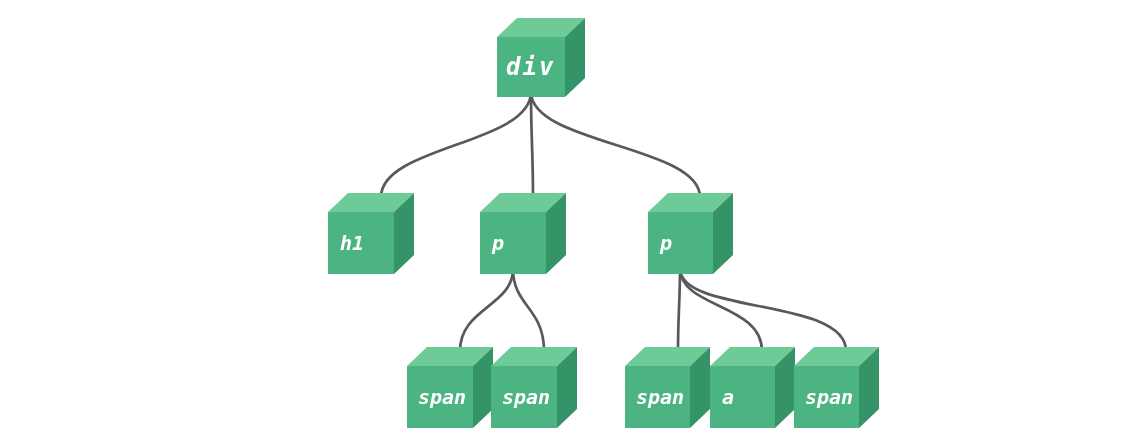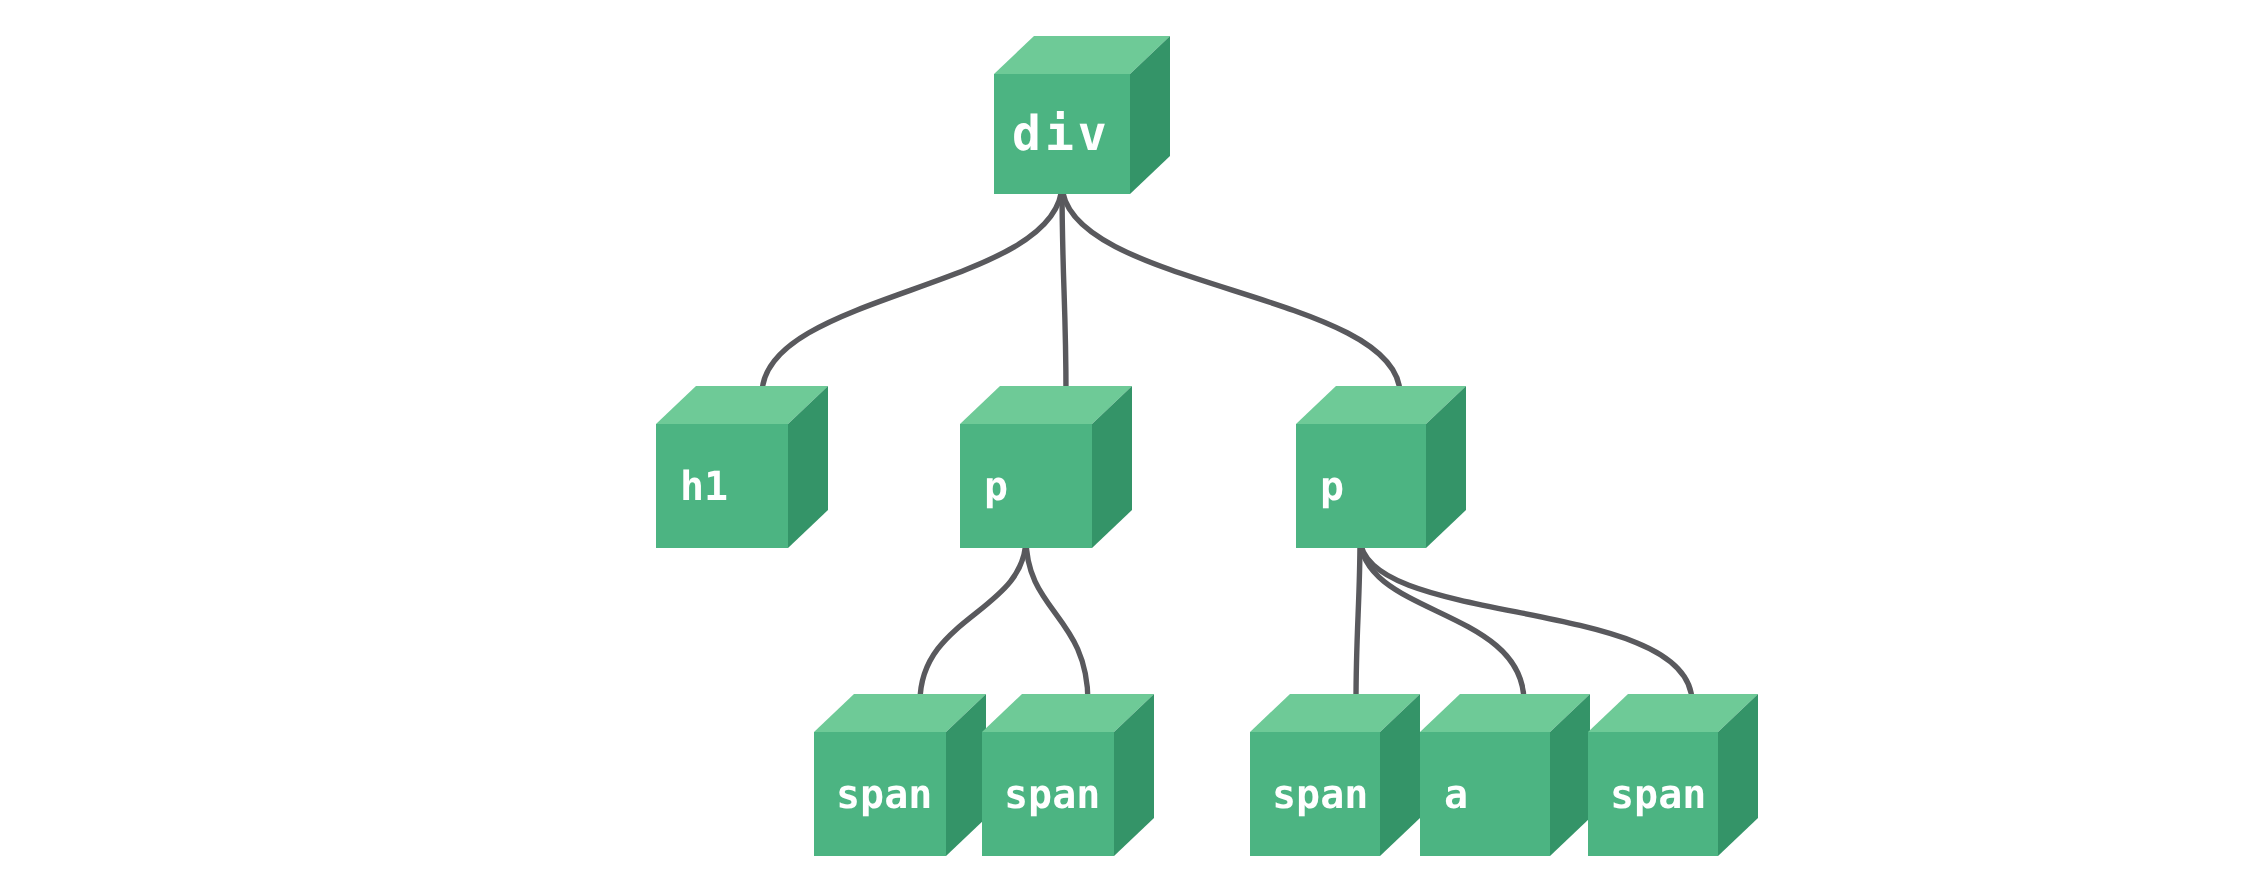--- a/index.html
+++ b/index.html
@@ -10,20 +10,21 @@
     --label-text:#ffffff;
     --background:#ffffff;
   }
   html,body{margin:0;padding:0;background:var(--background,#fff);}
   .stage{
     position:relative;
     width:1128px;
     height:445px;
     background:var(--background,#fff);
     overflow:hidden;
+    font-style:italic;
   }
   svg{display:block;}
   .edge{
     fill:none;
     stroke:var(--edge-line,#59595d);
     stroke-width:2.7;
     stroke-linecap:round;
   }
   .face-top{fill:var(--cube-top,#6eca97);}
   .face-front{fill:var(--cube-front,#4cb482);}

